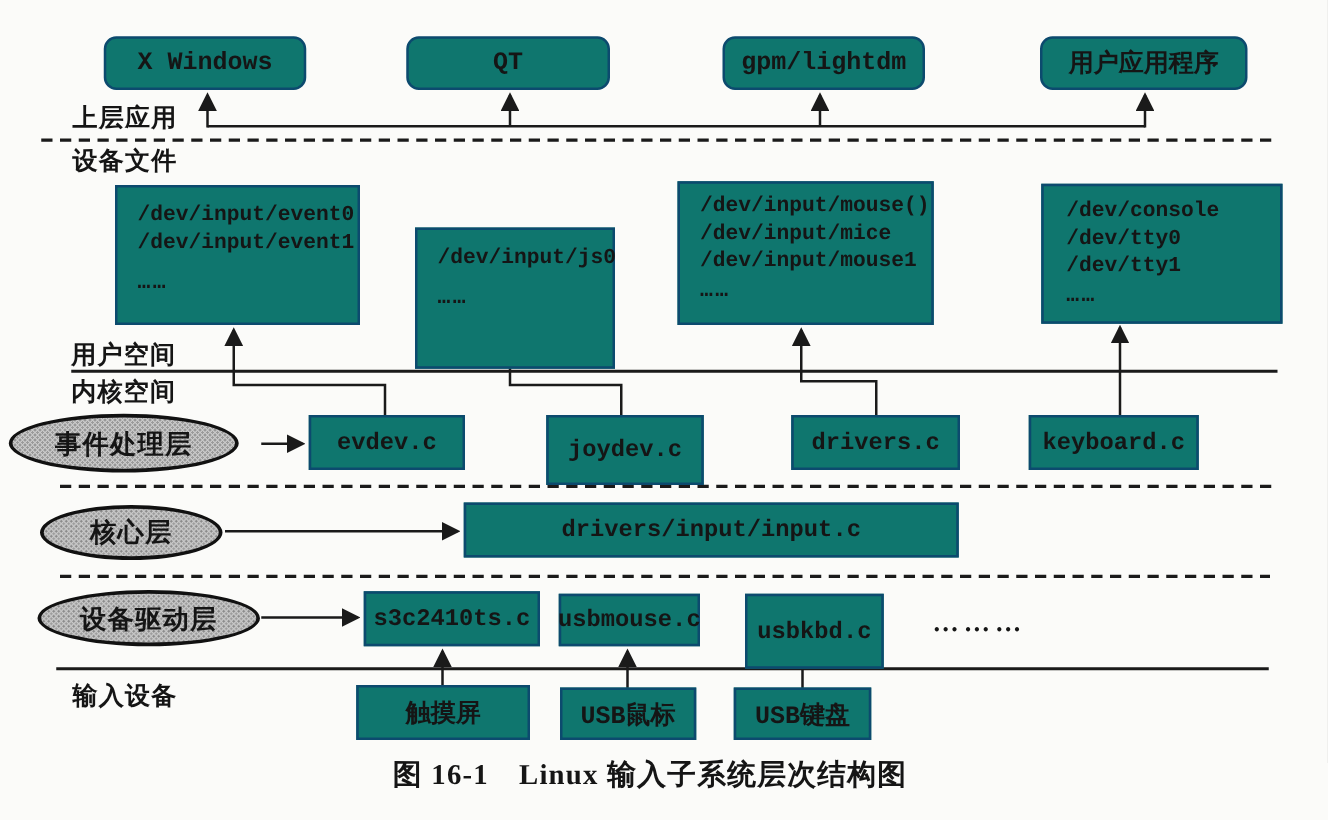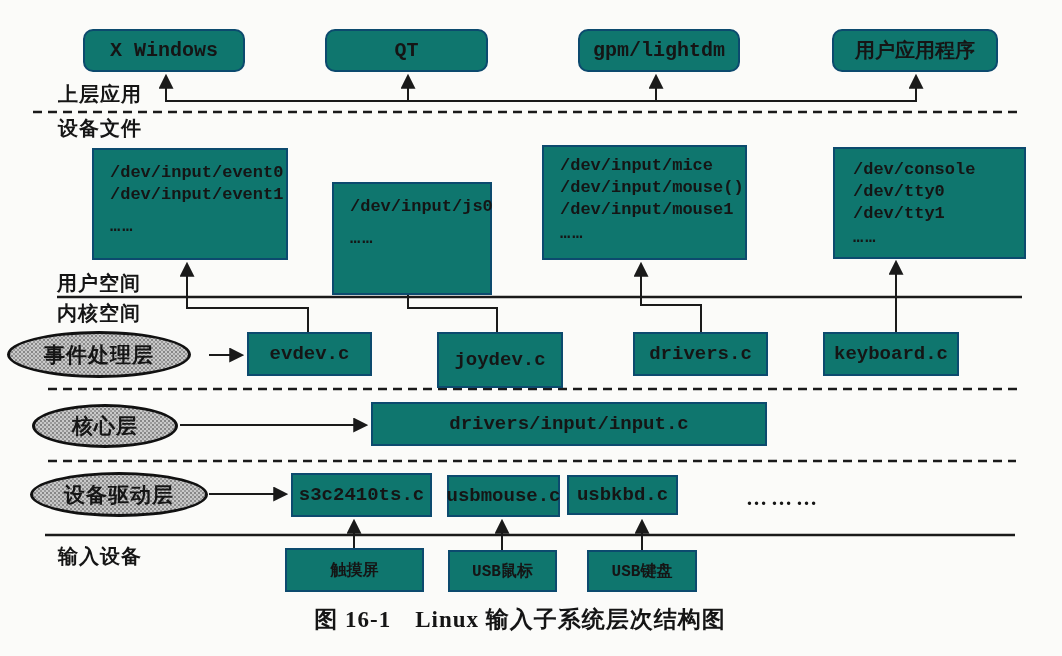--- a/index.html
+++ b/index.html
@@ -17,21 +17,21 @@
   }
   .appbox{border-radius:10px;font-size:20px;}
   .filebox{display:block;font-size:17px;line-height:22px;text-align:left;}
   .filebox .fl{white-space:nowrap;}
   .filebox .dots{letter-spacing:2px;}
   .b1 .fl,.b2 .fl{padding-left:16px;} .b1,.b2{padding-top:12px;}
   .b1 .dots,.b2 .dots{margin-top:10px;}
   .b3{padding-top:8px;} .b3 .fl{padding-left:16px;} .b3 .dots{margin-top:2px;}
   .b4{padding-top:10px;} .b4 .fl{padding-left:18px;} .b4 .dots{margin-top:2px;}
   .modbox{font-size:19px;}
-  .devbox{font-size:16px;}
+  .devbox{font-size:20px;}
   .ellipse{
     position:absolute;z-index:2;border:3px solid #111;border-radius:50%;
     display:flex;align-items:center;justify-content:center;
     font-weight:bold;font-size:21px;box-sizing:border-box;letter-spacing:1px;
     background-color:#c9c9c9;
     background-image:radial-gradient(#878787 0.8px,rgba(0,0,0,0) 1px),
                      radial-gradient(#9a9a9a 0.8px,rgba(0,0,0,0) 1px);
     background-size:4px 4px;background-position:0 0,2px 2px;
   }
   .sidelabel{
@@ -104,22 +104,22 @@
   <div class="box filebox b1" style="left:92px;top:148px;width:196px;height:112px;">
     <div class="fl">/dev/input/event0</div>
     <div class="fl">/dev/input/event1</div>
     <div class="fl dots">……</div>
   </div>
   <div class="box filebox b2" style="left:332px;top:147px;width:160px;height:113px;margin-top:35px;">
     <div class="fl">/dev/input/js0</div>
     <div class="fl dots">……</div>
   </div>
   <div class="box filebox b3" style="left:542px;top:145px;width:205px;height:115px;">
+    <div class="fl">/dev/input/mouse()</div>
     <div class="fl">/dev/input/mice</div>
-    <div class="fl">/dev/input/mouse()</div>
     <div class="fl">/dev/input/mouse1</div>
     <div class="fl dots">……</div>
   </div>
   <div class="box filebox b4" style="left:801px;top:147px;width:193px;height:112px;margin-left:32px;">
     <div class="fl">/dev/console</div>
     <div class="fl">/dev/tty0</div>
     <div class="fl">/dev/tty1</div>
     <div class="fl dots">……</div>
   </div>
 
@@ -128,21 +128,21 @@
   <div class="box modbox" style="left:437px;top:332px;width:126px;height:56px;">joydev.c</div>
   <div class="box modbox" style="left:633px;top:332px;width:135px;height:44px;">drivers.c</div>
   <div class="box modbox" style="left:823px;top:332px;width:136px;height:44px;">keyboard.c</div>
 
   <div class="ellipse" style="left:32px;top:404px;width:146px;height:44px;">核心层</div>
   <div class="box modbox" style="left:371px;top:402px;width:396px;height:44px;">drivers/input/input.c</div>
 
   <div class="ellipse" style="left:30px;top:472px;width:178px;height:45px;">设备驱动层</div>
   <div class="box modbox" style="left:291px;top:473px;width:141px;height:44px;">s3c2410ts.c</div>
   <div class="box modbox" style="left:447px;top:475px;width:113px;height:42px;">usbmouse.c</div>
-  <div class="box modbox" style="left:567px;top:475px;width:111px;height:40px;">usbkbd.c</div>
+  <div class="box modbox" style="left:596px;top:475px;width:111px;height:60px;">usbkbd.c</div>
   <div class="moredots" style="left:746px;top:486px;">………</div>
 
   <div class="box devbox" style="left:285px;top:548px;width:139px;height:44px;">触摸屏</div>
   <div class="box devbox" style="left:448px;top:550px;width:109px;height:42px;">USB鼠标</div>
   <div class="box devbox" style="left:587px;top:550px;width:110px;height:42px;">USB键盘</div>
 
   <div class="caption">图 16-1　Linux 输入子系统层次结构图</div>
 
 </div>
 

